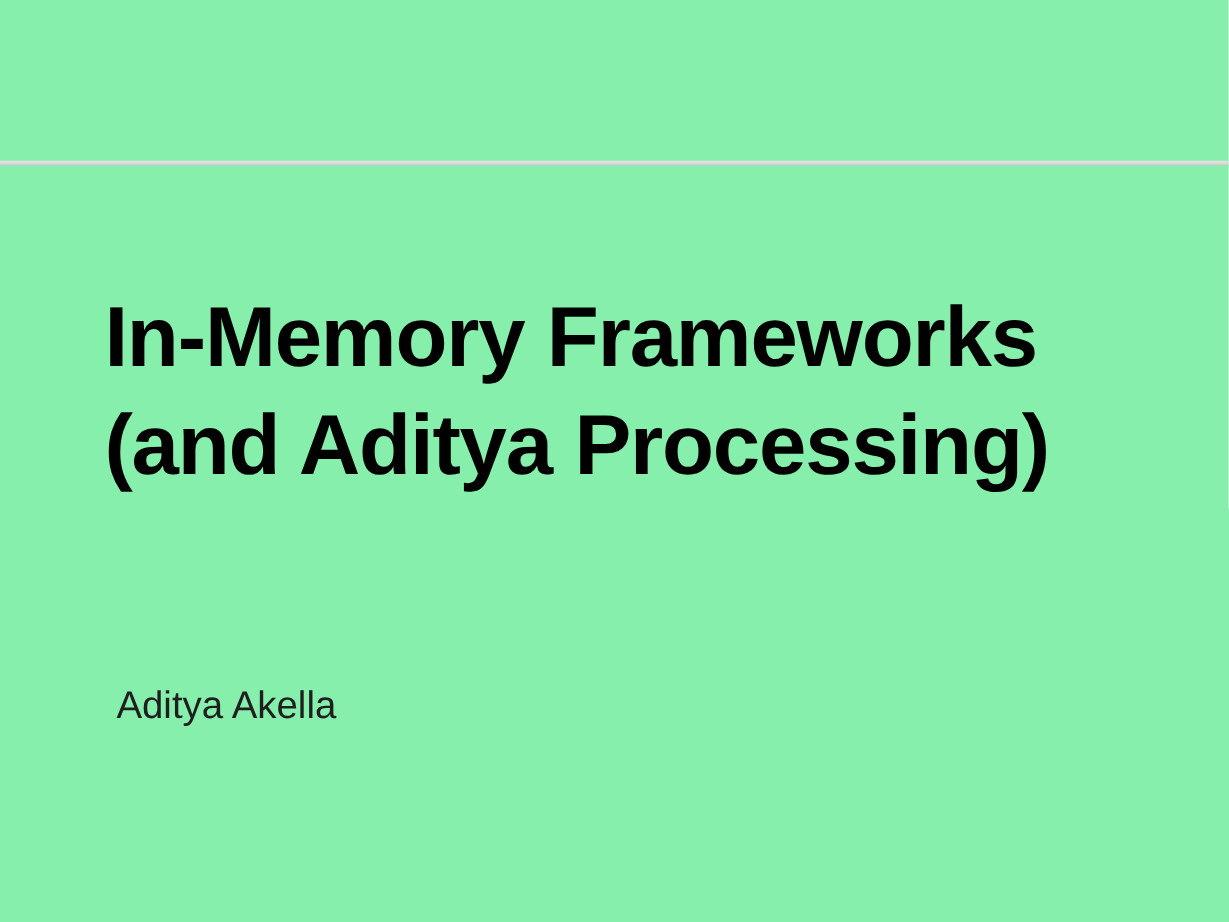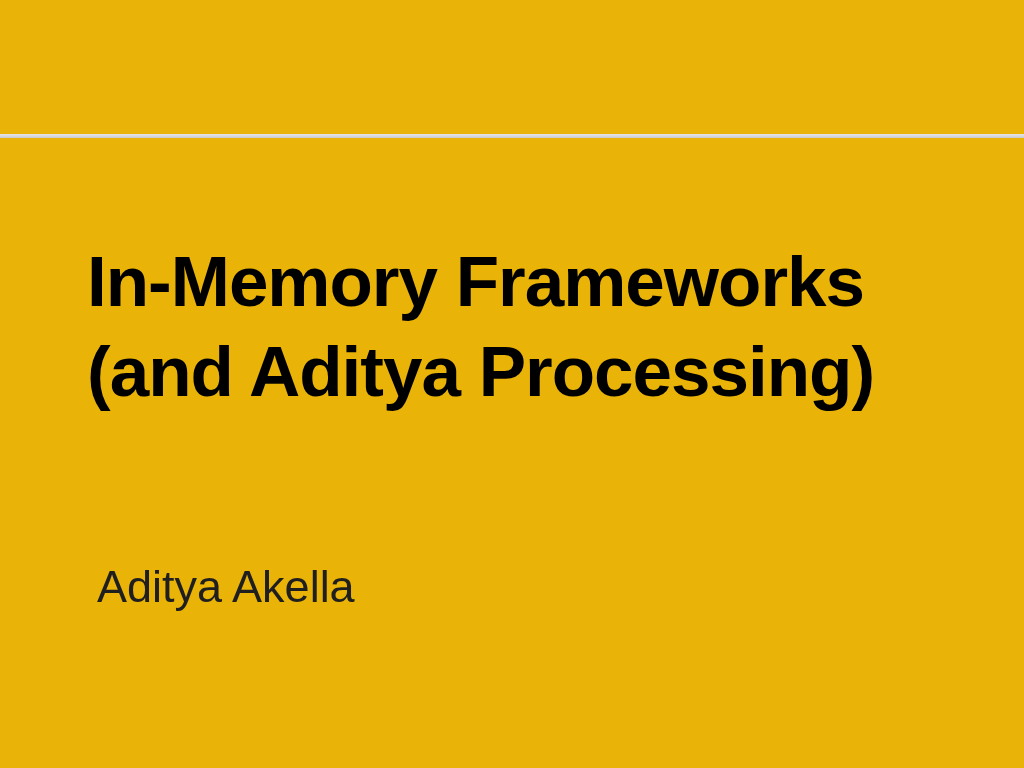--- a/index.html
+++ b/index.html
@@ -4,21 +4,21 @@
 <style>
   html, body {
     margin: 0;
     padding: 0;
     background: #ffffff;
   }
   .slide {
     position: relative;
     width: 1024px;
     height: 768px;
-    background: #eab308;
+    background: #86efac;
     overflow: hidden;
     font-family: "Liberation Sans", sans-serif;
   }
   .top-rule {
     position: absolute;
     left: 0;
     top: 134px;
     width: 1024px;
     height: 4px;
     background: linear-gradient(to bottom, #e4e4e4 0%, #d9d9d9 55%, #c9c9c9 100%);
@@ -37,21 +37,21 @@
   }
   .title-line {
     display: block;
     white-space: nowrap;
   }
   .slide-author {
     position: absolute;
     left: 97px;
     top: 562px;
     margin: 0;
-    font-size: 45px;
+    font-size: 32px;
     font-weight: 400;
     line-height: 50px;
     color: #1f1f1f;
   }
 </style>
 </head>
 <body>
 
 <div class="slide">
 

